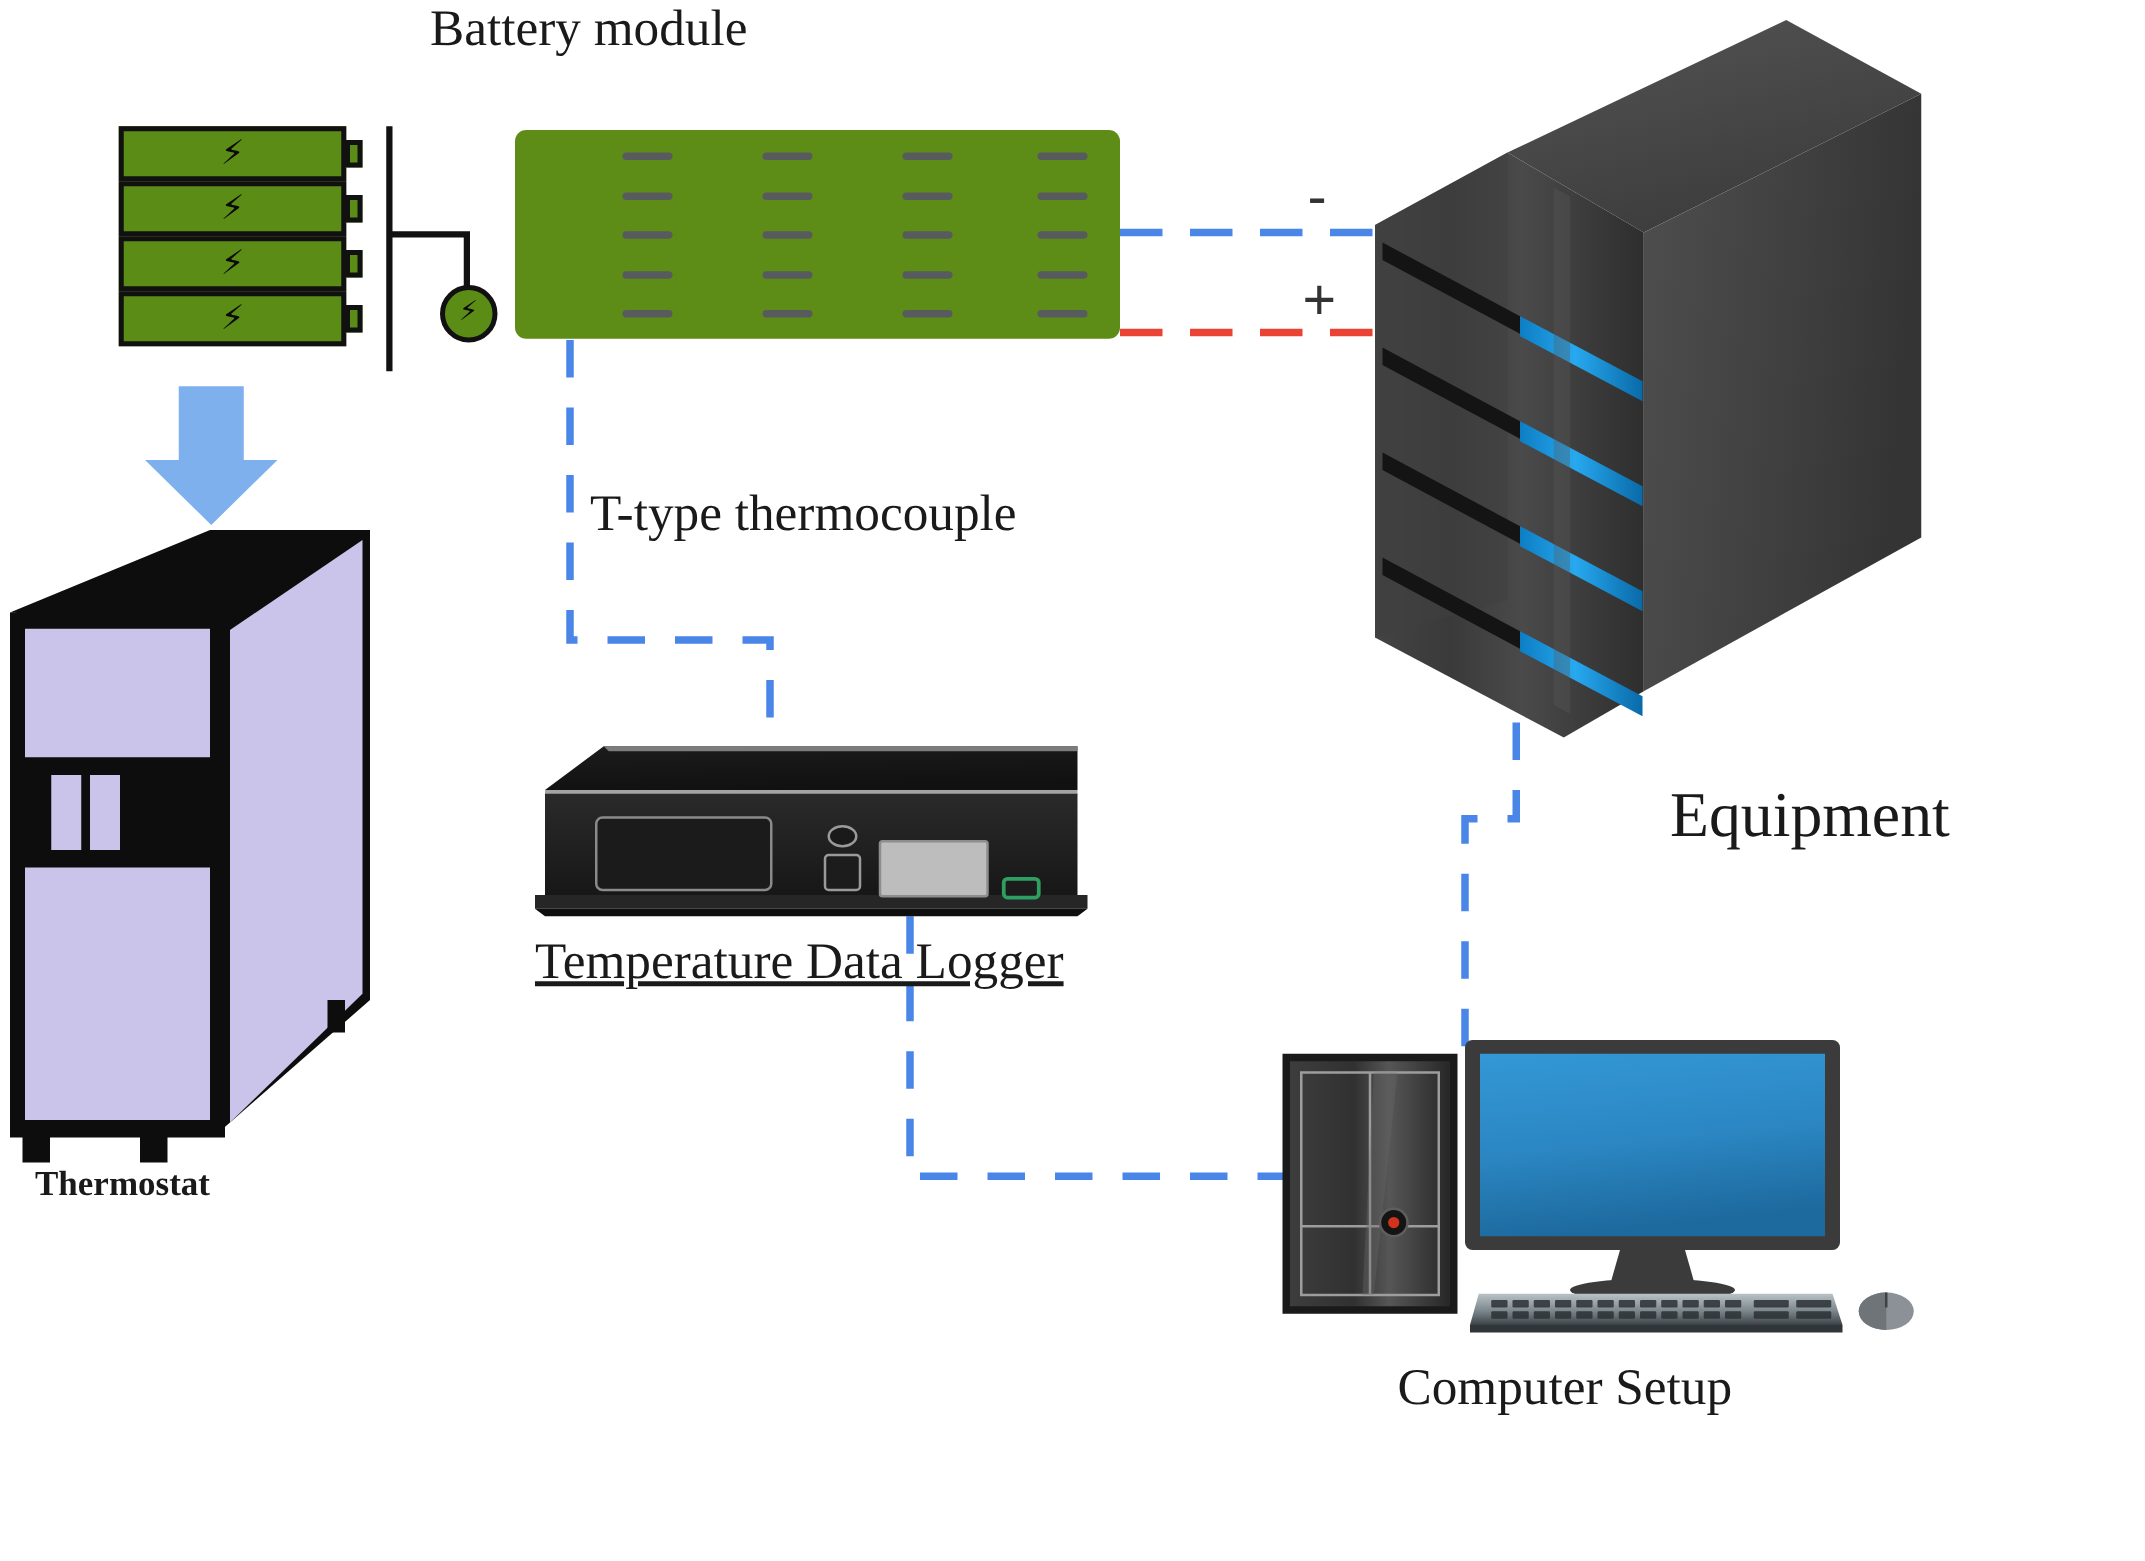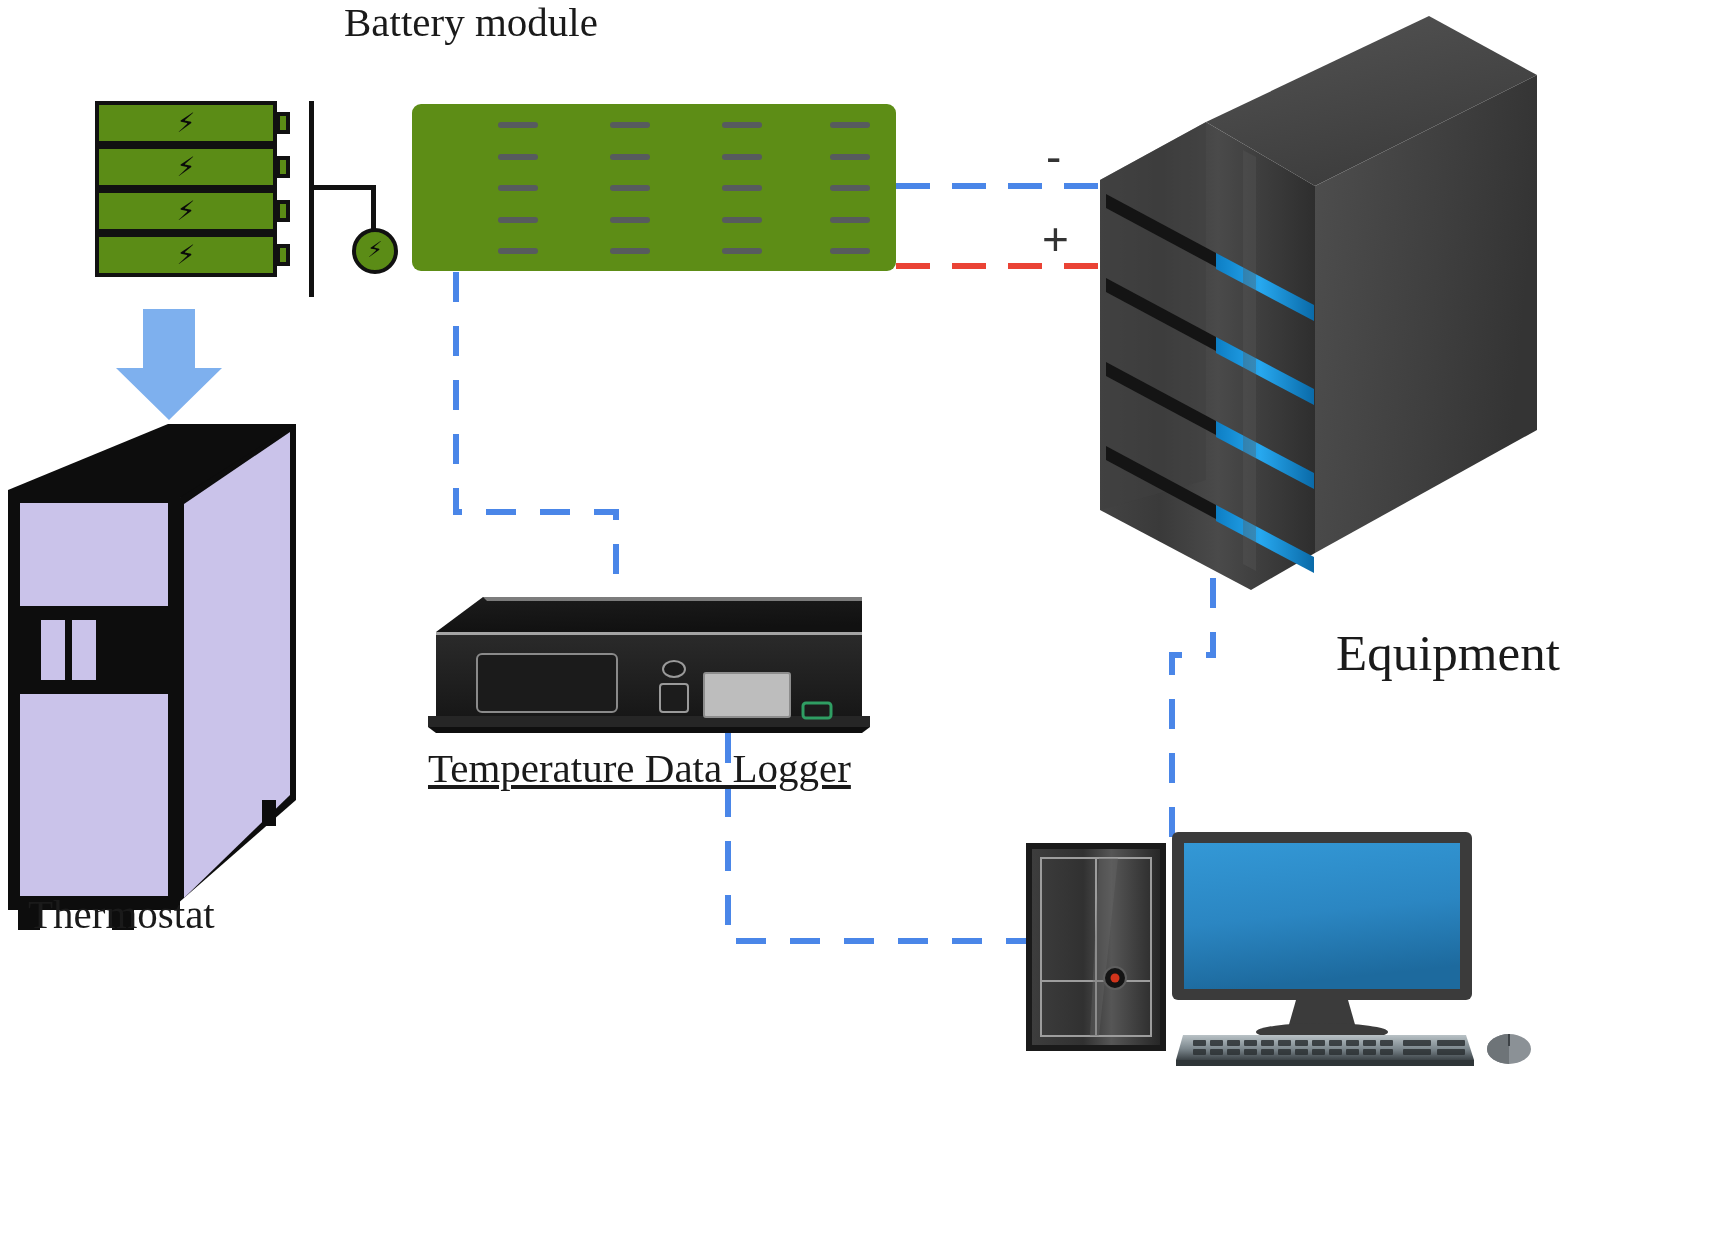--- a/index.html
+++ b/index.html
@@ -396,21 +396,23 @@
       <div class="mod-dash"></div>
       <div class="mod-dash"></div>
     </div>
   </div>
 
   <div class="polarity" style="left:1046px; top:134px; font-size:46px;">-</div>
   <div class="polarity" style="left:1042px; top:216px; font-size:46px;">+</div>
 
   <div class="label" style="left:344px; top:0px; font-size:41px;">Battery module</div>
 
+  <div class="label" style="left:472px; top:388px; font-size:41px;">T-type thermocouple</div>
 
   <div class="label" style="left:1336px; top:625px; font-size:51px;">Equipment</div>
 
   <div class="label" style="left:428px; top:746px; font-size:41px;text-decoration:underline;">Temperature Data Logger</div>
 
-  <div class="label" style="left:28px; top:892px; font-size:41px;">Thermostat</div>
-
+  <div class="label" style="left:28px; top:932px; font-size:28px;font-weight:bold;">Thermostat</div>
+
+  <div class="label" style="left:1118px; top:1087px; font-size:41px;">Computer Setup</div>
 
 </div>
 
 </body></html>

